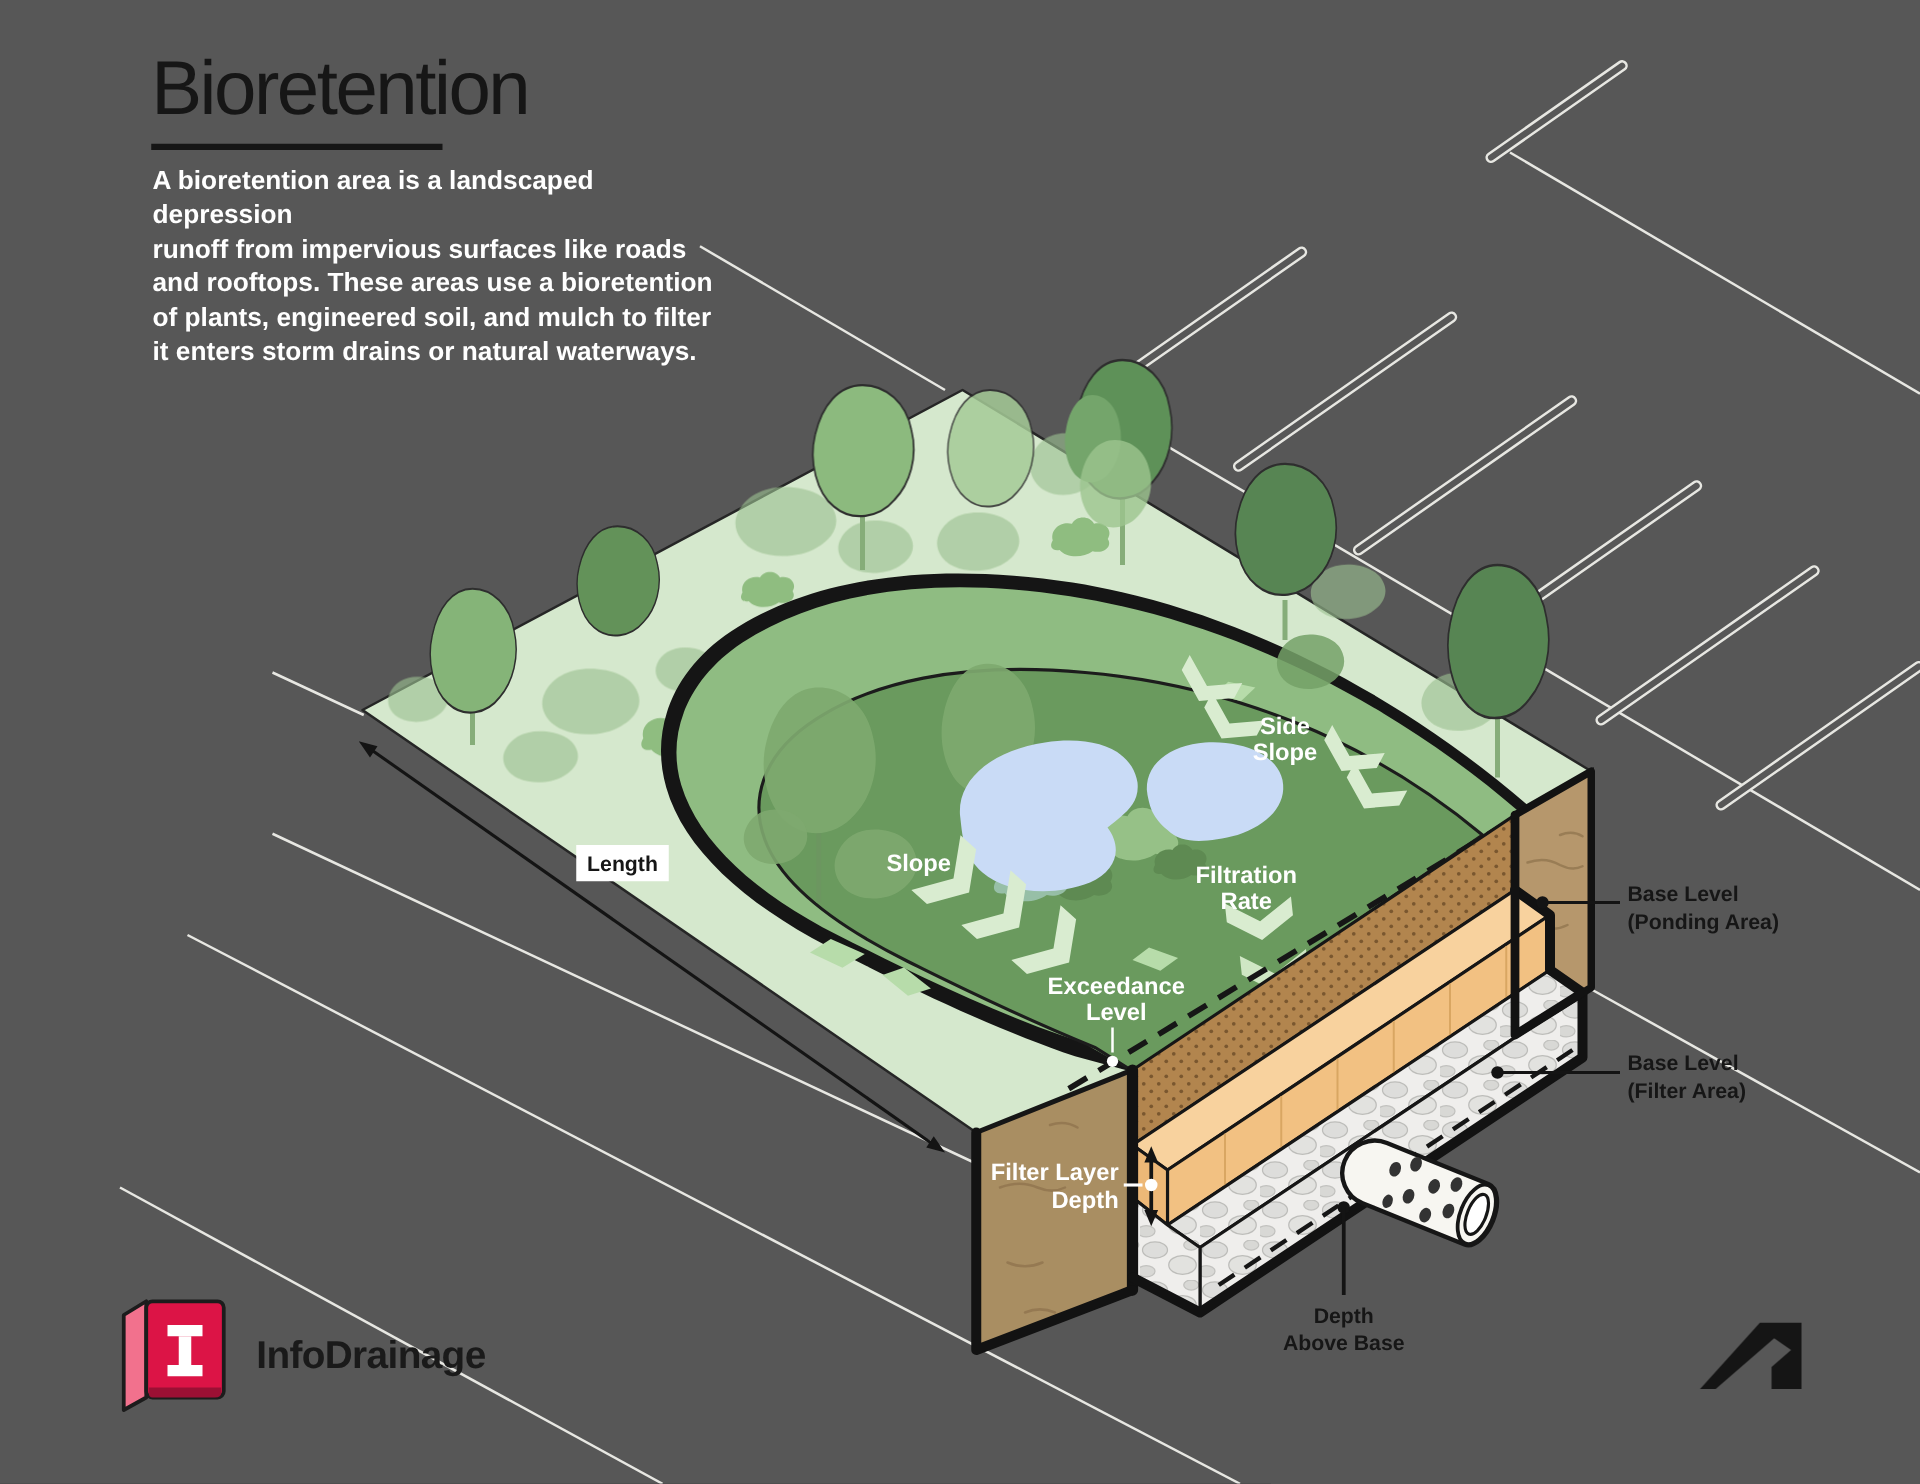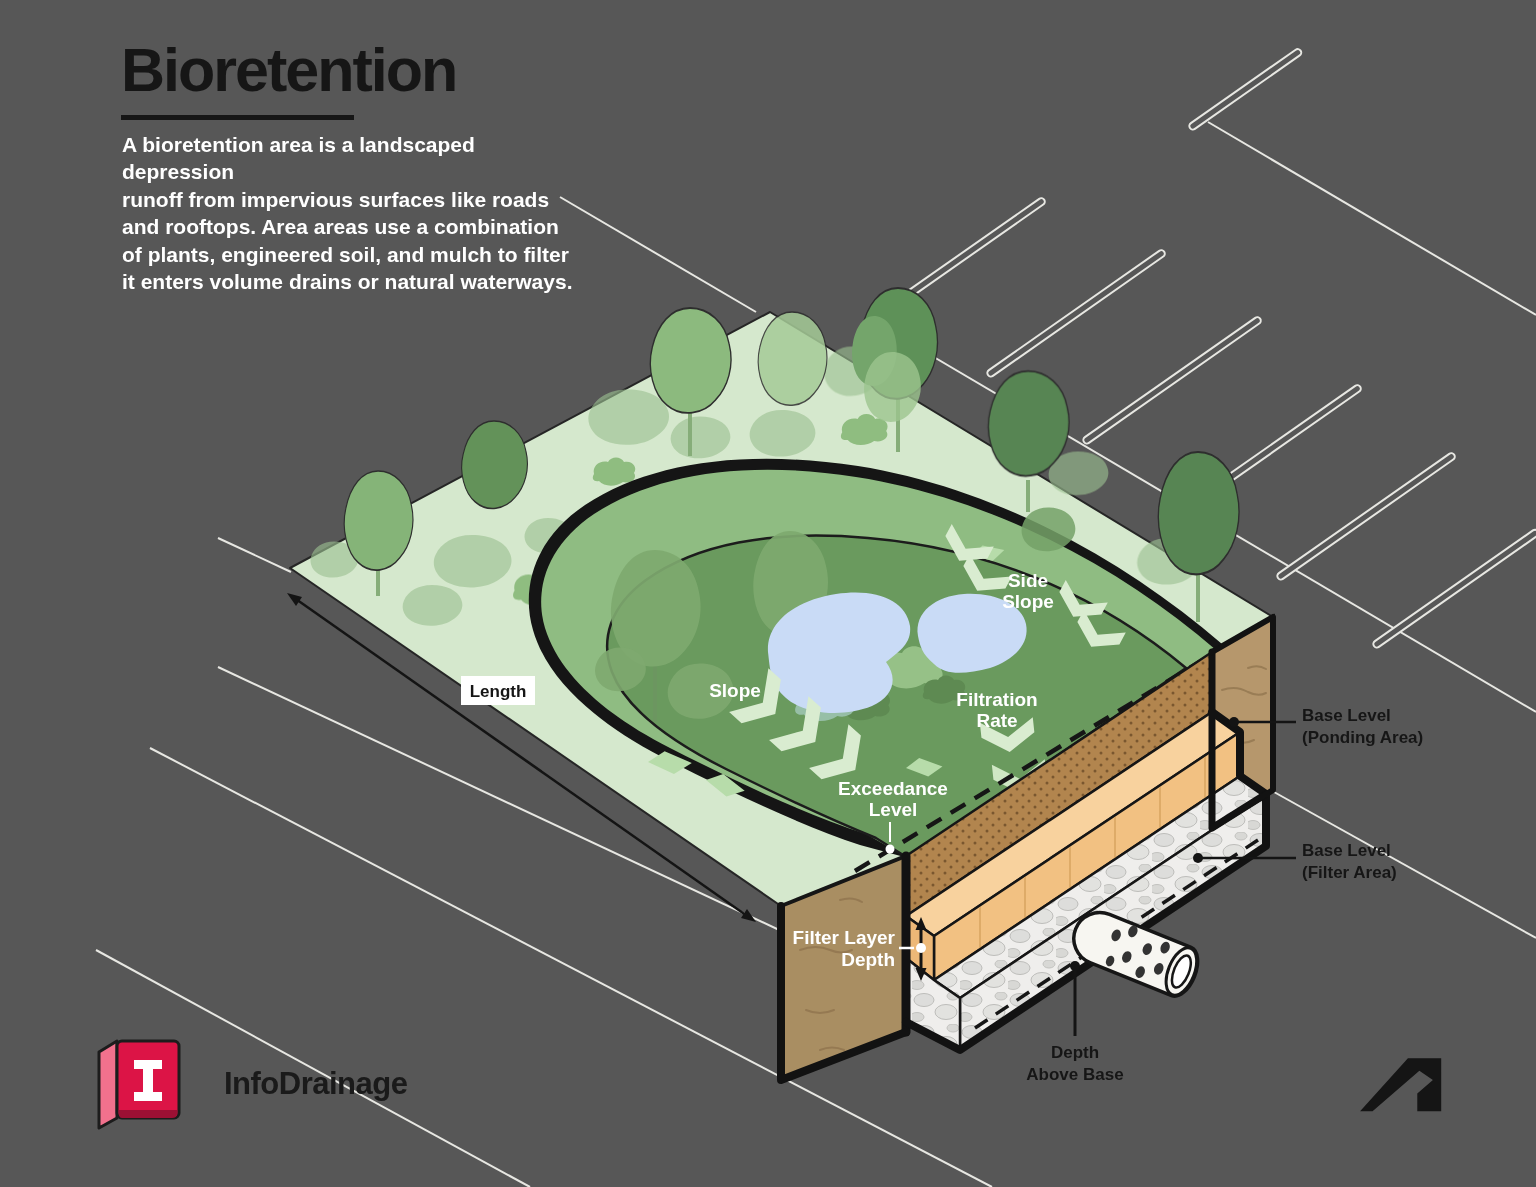--- a/index.html
+++ b/index.html
@@ -1,24 +1,24 @@
 <!DOCTYPE html>
 <html><head>
 <meta charset="utf-8">
 <style>
   html,body{margin:0;padding:0;background:#3a3a3a;}
   .stage{position:relative;width:1536px;height:1187px;background:#575757;overflow:hidden;
          font-family:"Liberation Sans",sans-serif;}
   .stage svg.scene{position:absolute;left:0;top:0;}
   .title-block{position:absolute;left:121px;top:40px;color:#191919;}
-  .page-title{font-size:61px;font-weight:700;letter-spacing:-2px;color:#161616;line-height:1;}
+  .page-title{font-size:61px;font-weight:400;letter-spacing:-2px;color:#161616;line-height:1;}
   .title-rule{width:233px;height:5px;background:#161616;margin-top:14px;}
   .intro{position:absolute;left:122px;top:131px;width:470px;color:#ffffff;
          font-size:21px;font-weight:700;line-height:27.4px;}
-  .brand{position:absolute;left:93px;top:1036px;display:flex;align-items:center;gap:19px;}
+  .brand{position:absolute;left:93px;top:1036px;display:flex;align-items:center;}
   .brand-name{margin-left:20px;font-size:31px;font-weight:800;color:#1a1a1a;letter-spacing:-0.5px;}
   .autodesk{position:absolute;left:1358px;top:1044px;}
   svg text{font-family:"Liberation Sans",sans-serif;}
   .lbl-w{font-size:19px;font-weight:700;fill:#ffffff;}
   .lbl-b{font-size:17px;font-weight:700;fill:#161616;}
   .stripe{fill:#575757;stroke:#e7e7e2;stroke-width:2;}
   .bgline{stroke:#e7e7e2;stroke-width:2;fill:none;}
   .streak{stroke:#8a6f49;stroke-width:2;fill:none;opacity:.65;stroke-linecap:round;}
 </style>
 </head>
@@ -297,23 +297,23 @@
   </g>
 </svg>
 
 <div class="title-block">
   <div class="page-title">Bioretention</div>
   <div class="title-rule"></div>
 </div>
 <div class="intro">
   <div>A bioretention area is a landscaped depression</div>
   <div>runoff from impervious surfaces like roads</div>
-  <div>and rooftops. Area areas use a combination</div>
+  <div>and rooftops. These areas use a bioretention</div>
   <div>of plants, engineered soil, and mulch to filter</div>
-  <div>it enters volume drains or natural waterways.</div>
+  <div>it enters storm drains or natural waterways.</div>
 </div>
 
 <div class="brand">
   <svg width="92" height="96" viewBox="0 0 92 96">
     <polygon points="6,16 24,5 24,82 6,92" fill="#f2718d" stroke="#1c1c1c" stroke-width="3" stroke-linejoin="round"></polygon>
     <rect x="24" y="5" width="62" height="77" rx="5" fill="#dc1446" stroke="#1c1c1c" stroke-width="3"></rect>
     <path d="M26,74 L84,74 L84,78 Q84,82 79,82 L29,82 Q26,82 26,78 Z" fill="#9c1034"></path>
     <g fill="#ffffff">
       <rect x="41" y="24" width="28" height="9"></rect>
       <rect x="50" y="33" width="10" height="23"></rect>

